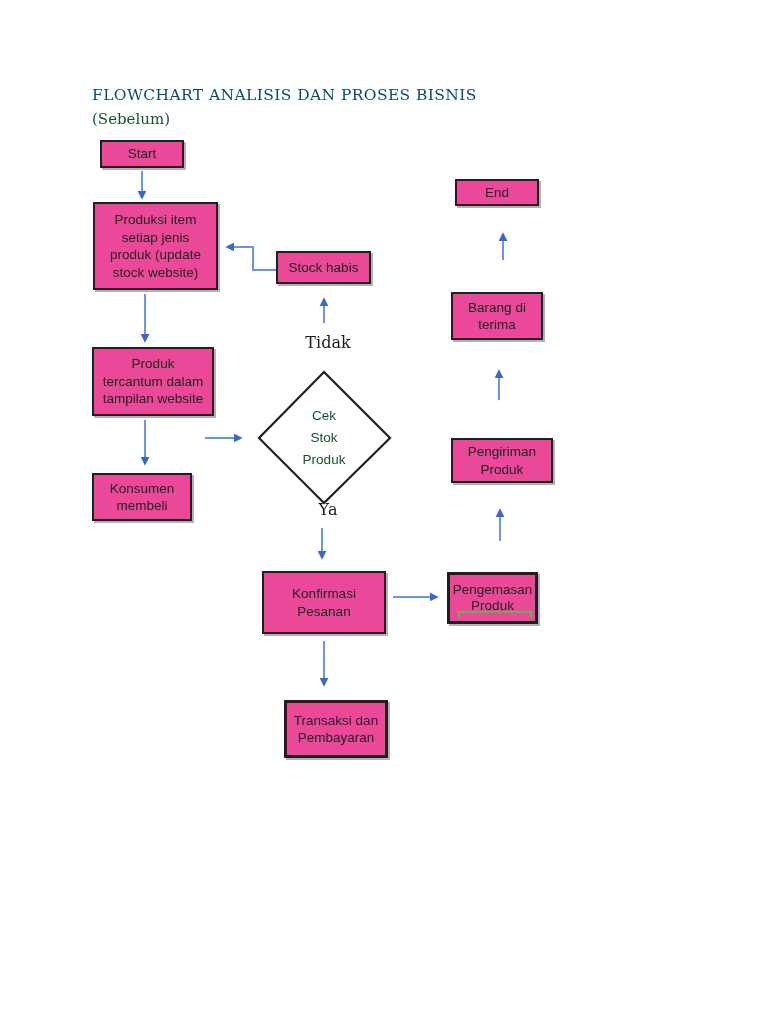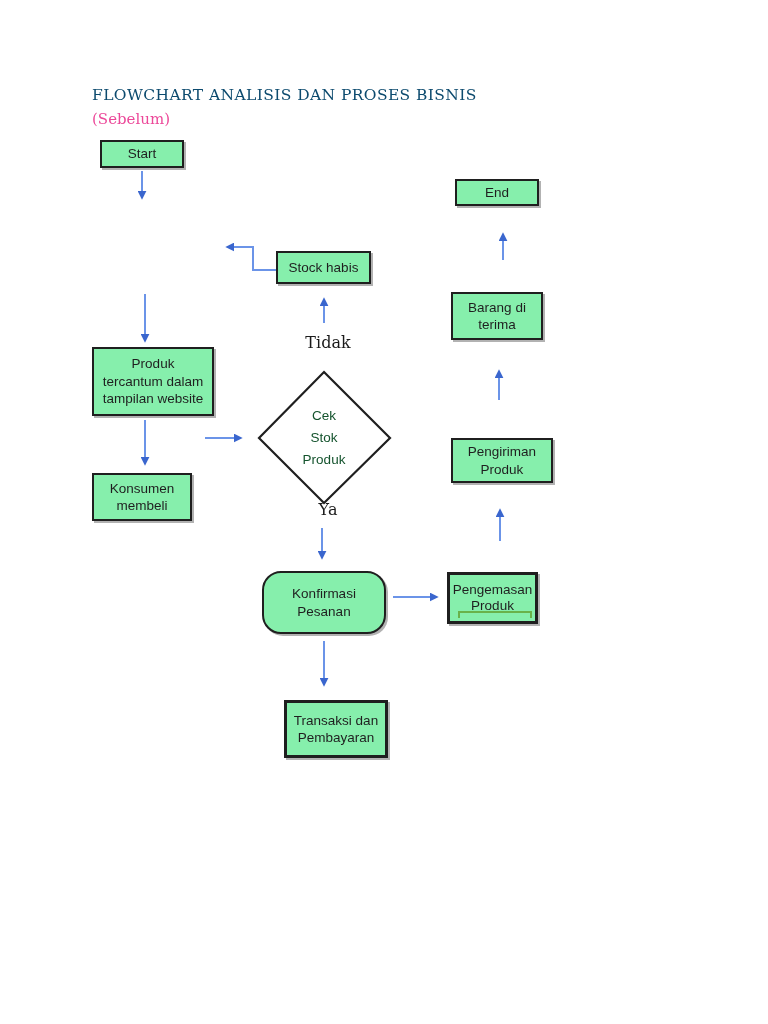--- a/index.html
+++ b/index.html
@@ -12,26 +12,26 @@
     overflow: hidden;
   }
   .serif { font-family: "DejaVu Serif", "Liberation Serif", serif; }
   #title {
     position: absolute; left: 92px; top: 86px;
     font-size: 15.5px; letter-spacing: 0.4px; color: #0c4a6e;
     white-space: nowrap;
   }
   #subtitle {
     position: absolute; left: 92px; top: 110px;
-    font-size: 15px; color: #ec4899;
+    font-size: 15px; color: #14532d;
   }
   .box {
     position: absolute;
     box-sizing: border-box;
-    background: #86efac;
+    background: #ec4899;
     border: 2px solid #1f1f1f;
     box-shadow: 2px 2px 0 rgba(0,0,0,0.30);
     display: flex; align-items: center; justify-content: center;
     text-align: center;
     color: #1f1f1f;
     font-size: 13.5px;
     line-height: 17.5px;
   }
   .box.thick { border-width: 3px; }
   .box-label { white-space: pre-line; }
@@ -81,41 +81,47 @@
     <path d="M324 641 L324 684" stroke="#6b94e8" stroke-width="2" fill="none" marker-end="url(#ah)"></path>
     <path d="M500 541 L500 511" stroke="#6b94e8" stroke-width="2" fill="none" marker-end="url(#ah)"></path>
     <path d="M499 400 L499 372" stroke="#6b94e8" stroke-width="2" fill="none" marker-end="url(#ah)"></path>
     <path d="M503 260 L503 235" stroke="#6b94e8" stroke-width="2" fill="none" marker-end="url(#ah)"></path>
   </svg>
 
   <div class="box" style="left:100px; top:140px; width:84px; height:28px;">
     <span class="box-label">Start</span>
   </div>
 
+  <div class="box" style="left:93px; top:202px; width:125px; height:88px;">
+    <span class="box-label">Produksi item
+setiap jenis
+produk (update
+stock website)</span>
+  </div>
 
   <div class="box" style="left:276px; top:251px; width:95px; height:33px;">
     <span class="box-label">Stock habis</span>
   </div>
 
   <div class="box" style="left:92px; top:347px; width:122px; height:69px;">
     <span class="box-label">Produk
 tercantum dalam
 tampilan website</span>
   </div>
 
   <div class="box" style="left:92px; top:473px; width:100px; height:48px;">
     <span class="box-label">Konsumen
 membeli</span>
   </div>
 
   <div class="diamond-label">Cek
 Stok
 Produk</div>
 
-  <div class="box" style="left:262px; top:571px; width:124px; height:63px;border-radius:19px;">
+  <div class="box" style="left:262px; top:571px; width:124px; height:63px;">
     <span class="box-label">Konfirmasi
 Pesanan</span>
   </div>
 
   <div class="box thick" style="left:447px; top:572px; width:91px; height:52px; line-height:16.5px;">
     <span class="box-label">Pengemasan
 Produk</span>
     <span class="bracket"></span>
   </div>
 

